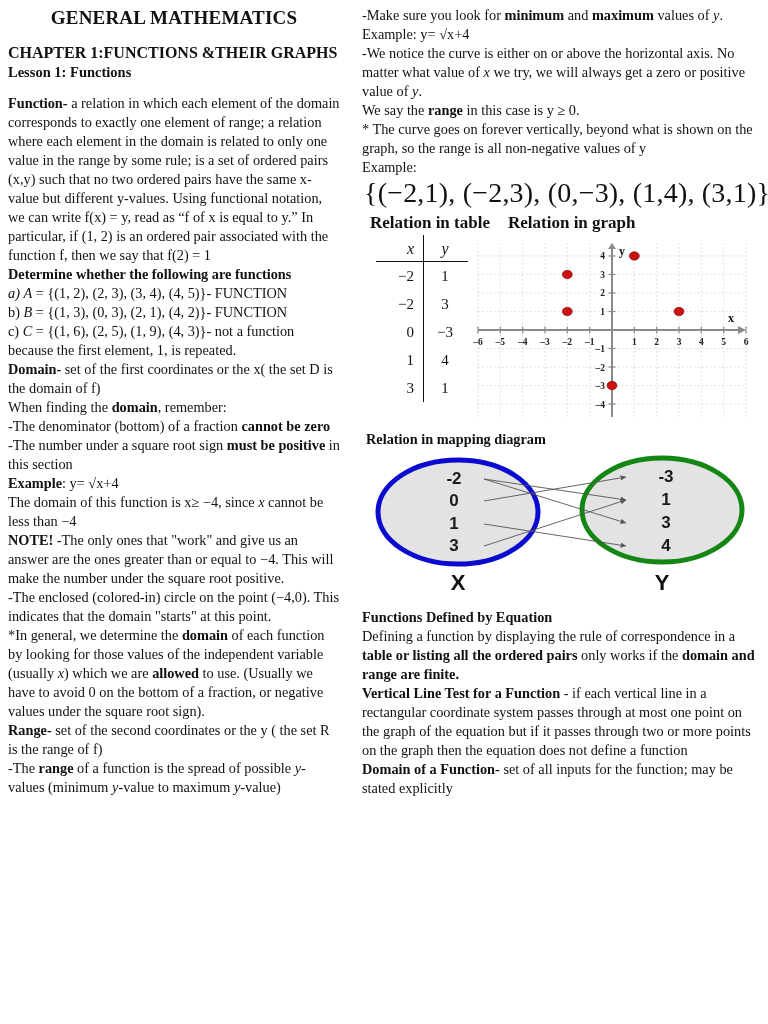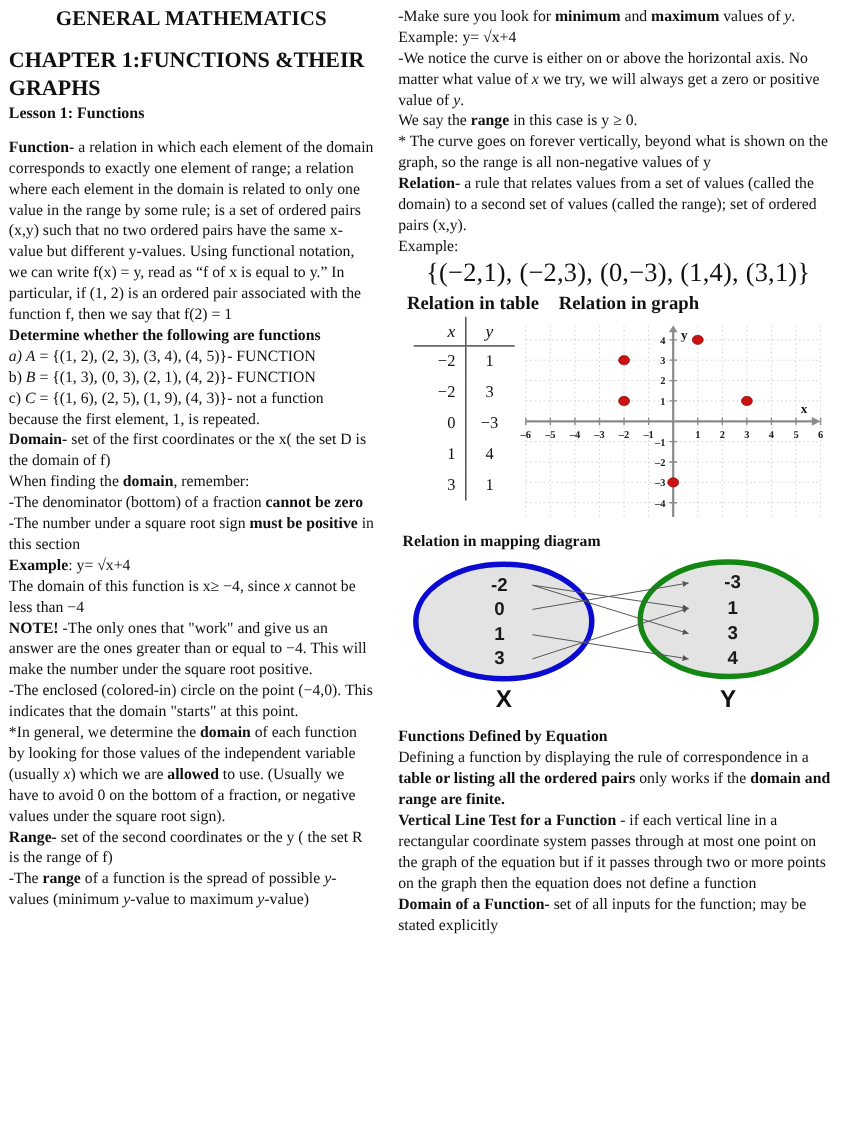--- a/index.html
+++ b/index.html
@@ -36,21 +36,21 @@
   }
   .doc-title {
     text-align: center;
     font-size: 19px;
     font-weight: bold;
     letter-spacing: 0.2px;
     margin: 2px 0 14px 0;
     line-height: 1.1;
   }
   .chapter-head {
-    font-size: 20px;
+    font-size: 16px;
     font-weight: bold;
     line-height: 1.28;
     margin: 0;
   }
   .lesson-head {
     font-size: 14.5px;
     font-weight: bold;
     line-height: 1.28;
     margin: 0 0 12px 0;
   }
@@ -58,21 +58,21 @@
     font-size: 14.3px;
     line-height: 1.33;
     margin: 0;
     text-align: left;
   }
   b, .b { font-weight: bold; }
   i, .i { font-style: italic; }
 
   
   .setline {
-    font-size: 24px;
+    font-size: 28px;
     line-height: 1.0;
     margin: 2px 0 6px 2px;
     font-family: "Liberation Serif", serif;
     letter-spacing: 0.2px;
     white-space: nowrap;
     text-align: center;
   }
   .sub-heads {
     position: relative;
     height: 20px;
@@ -202,21 +202,20 @@
     <p class="para"><span>-Make sure you look for </span><b>minimum</b><span> and </span><b>maximum</b><span> values of </span><i>y</i><span>.</span></p>
 
     <p class="para">Example: y= √x+4</p>
 
     <p class="para"><span>-We notice the curve is either on or above the horizontal axis. No matter what value of </span><i>x</i><span> we try, we will always get a zero or positive value of </span><i>y</i><span>.</span></p>
 
     <p class="para"><span>We say the </span><b>range</b><span> in this case is y ≥ 0.</span></p>
 
     <p class="para">* The curve goes on forever vertically, beyond what is shown on the graph, so the range is all non-negative values of y</p>
 
-    <p class="para"><b>Relation-</b><span> a rule that relates values from a set of values (called the domain) to a second set of values (called the range); set of ordered pairs (x,y).</span></p>
 
     <p class="para">Example:</p>
 
     <div class="setline">{(−2,1), (−2,3), (0,−3), (1,4), (3,1)}</div>
 
     <div class="sub-heads">
       <div class="sub-head a">Relation in table</div>
       <div class="sub-head b">Relation in graph</div>
     </div>
 

